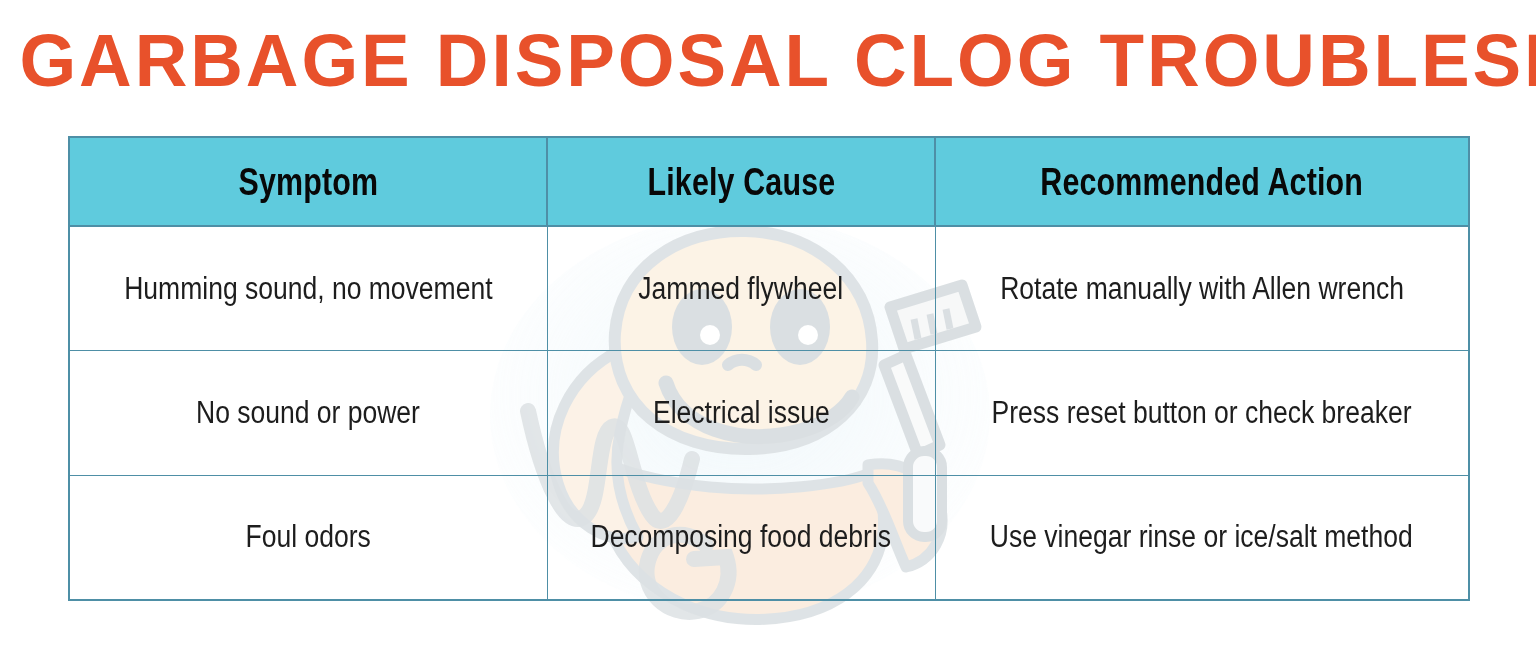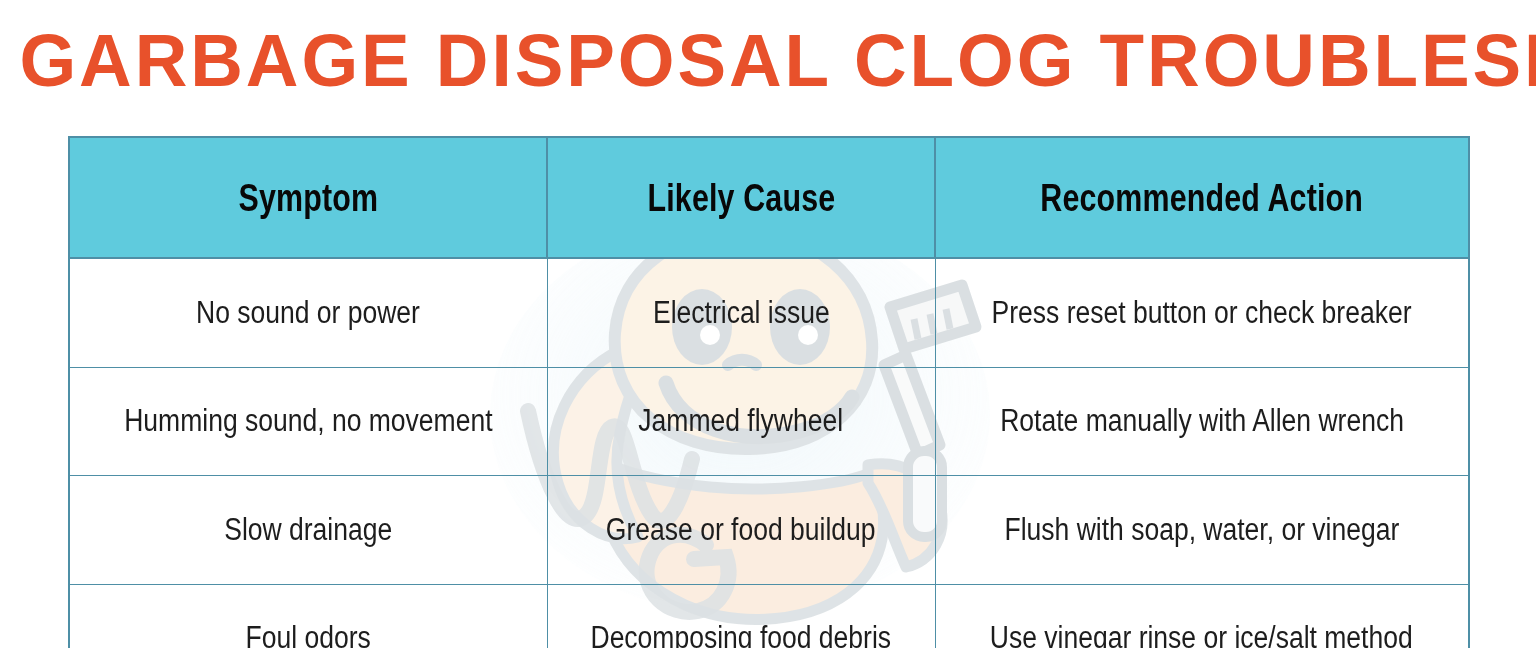--- a/index.html
+++ b/index.html
@@ -75,21 +75,21 @@
   }
   table.guide col.c1 { width: 478px; }
   table.guide col.c2 { width: 388px; }
   table.guide col.c3 { width: 534px; }
 
   table.guide th,
   table.guide td {
     border: 2px solid #4E8FA6;
     text-align: center;
     vertical-align: middle;
-    padding: 16px 6px;
+    padding: 0 6px;
     background: transparent;
   }
 
   table.guide thead th {
     background: #5FCBDD;
     height: 87px;
     color: #080808;
     font-family: "Liberation Sans", sans-serif;
     font-weight: 700;
     font-size: 38px;
@@ -204,49 +204,38 @@
             <span>Likely Cause</span>
           </th>
           <th>
             <span>Recommended Action</span>
           </th>
         </tr>
       </thead>
       <tbody>
         <tr>
           <td>
+            <span>Humming sound, no movement</span>
+          </td>
+          <td>
+            <span>Jammed flywheel</span>
+          </td>
+          <td>
+            <span>Rotate manually with Allen wrench</span>
+          </td>
+        </tr>
+        <tr>
+          <td>
             <span>No sound or power</span>
           </td>
           <td>
             <span>Electrical issue</span>
           </td>
           <td>
             <span>Press reset button or check breaker</span>
-          </td>
-        </tr>
-        <tr>
-          <td>
-            <span>Humming sound, no movement</span>
-          </td>
-          <td>
-            <span>Jammed flywheel</span>
-          </td>
-          <td>
-            <span>Rotate manually with Allen wrench</span>
-          </td>
-        </tr>
-        <tr>
-          <td>
-            <span>Slow drainage</span>
-          </td>
-          <td>
-            <span>Grease or food buildup</span>
-          </td>
-          <td>
-            <span>Flush with soap, water, or vinegar</span>
           </td>
         </tr>
         <tr>
           <td>
             <span>Foul odors</span>
           </td>
           <td>
             <span>Decomposing food debris</span>
           </td>
           <td>

